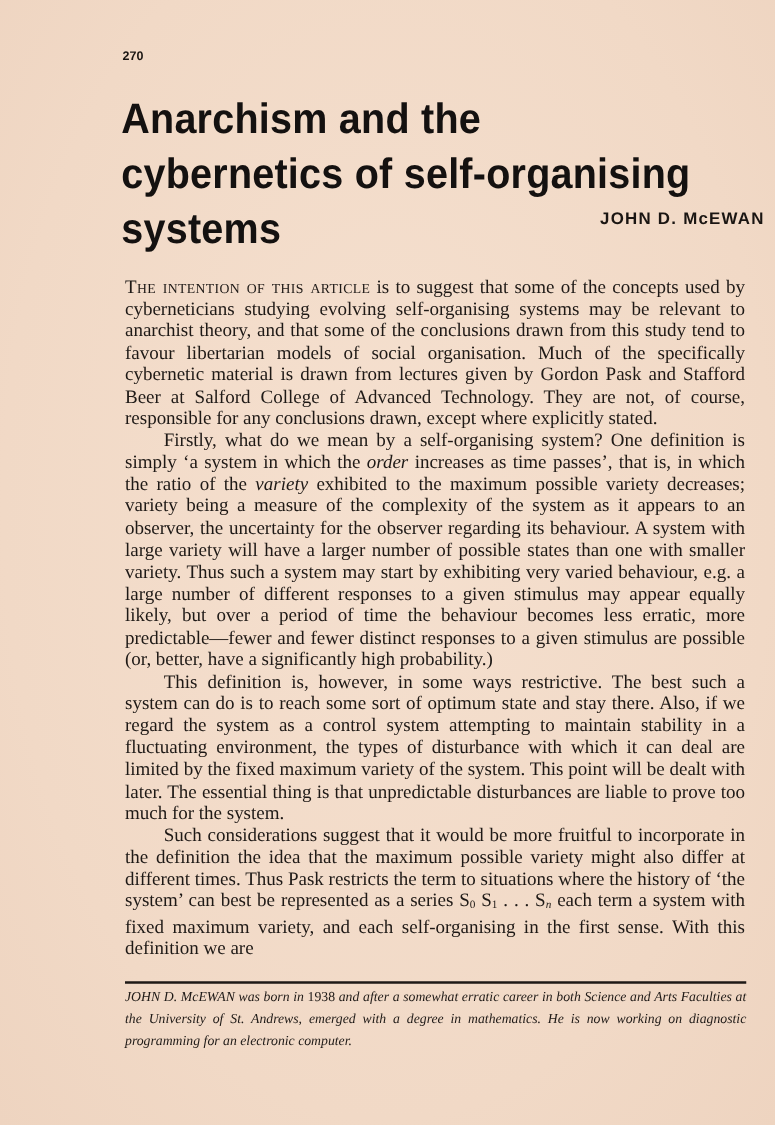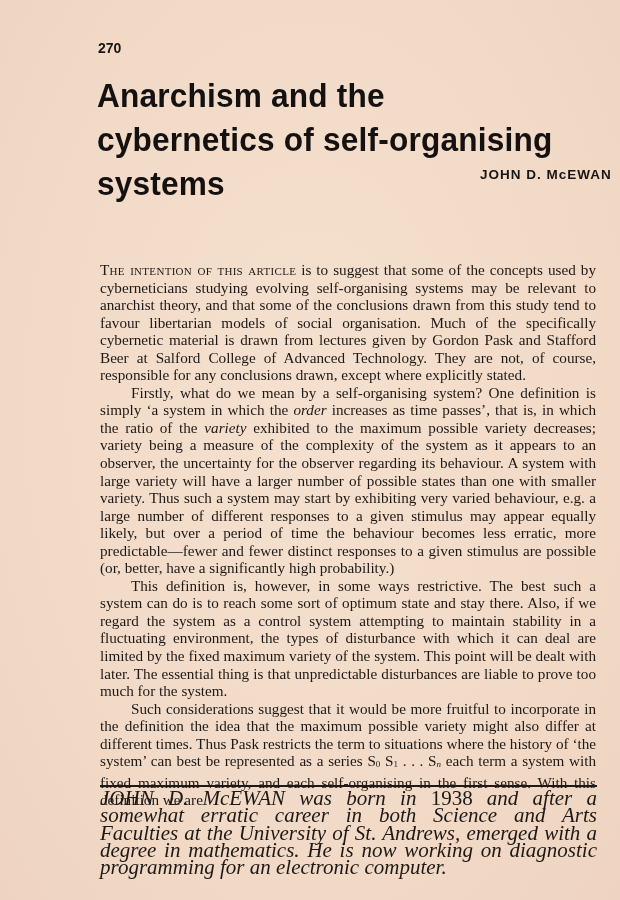--- a/index.html
+++ b/index.html
@@ -20,21 +20,21 @@
       left: 0; top: 0;
       width: 620px; height: 900px;
       background: radial-gradient(ellipse at 50% 45%, #f5e0cf 0%, #f1d9c6 70%, #eed4c0 100%);
     }
     .page-number {
       position: absolute;
       left: 98px;
       top: 40px;
       font-family: "Liberation Sans", sans-serif;
       font-weight: bold;
-      font-size: 14px;
+      font-size: 10px;
       color: #1a1512;
     }
     .title {
       position: absolute;
       left: 97px;
       top: 73px;
       width: 510px;
       font-family: "Liberation Sans", sans-serif;
       font-weight: bold;
       font-size: 34px;
@@ -65,39 +65,39 @@
       width: 496px;
       font-size: 15.2px;
       line-height: 17.55px;
       text-align: justify;
       color: #1e1916;
     }
     .body-text p {
       margin: 0;
       text-indent: 31px;
     }
-    .body-text p.first { text-indent: 0; margin-top: 40px; }
+    .body-text p.first { text-indent: 0; }
     .smallcaps {
       font-variant: small-caps;
       letter-spacing: 0.3px;
     }
     .rule {
       position: absolute;
       left: 100px;
       top: 785px;
       width: 497px;
       height: 2px;
       background: #1e1916;
     }
     .bio {
       position: absolute;
       left: 100px;
       top: 790px;
       width: 497px;
-      font-size: 21px;
+      font-size: 11px;
       line-height: 17.3px;
       font-style: italic;
       text-align: justify;
       color: #1e1916;
     }
     .bio .upright { font-style: normal; }
     sub { font-size: 9px; vertical-align: -1px; }
   </style>
 </head>
 <body>

